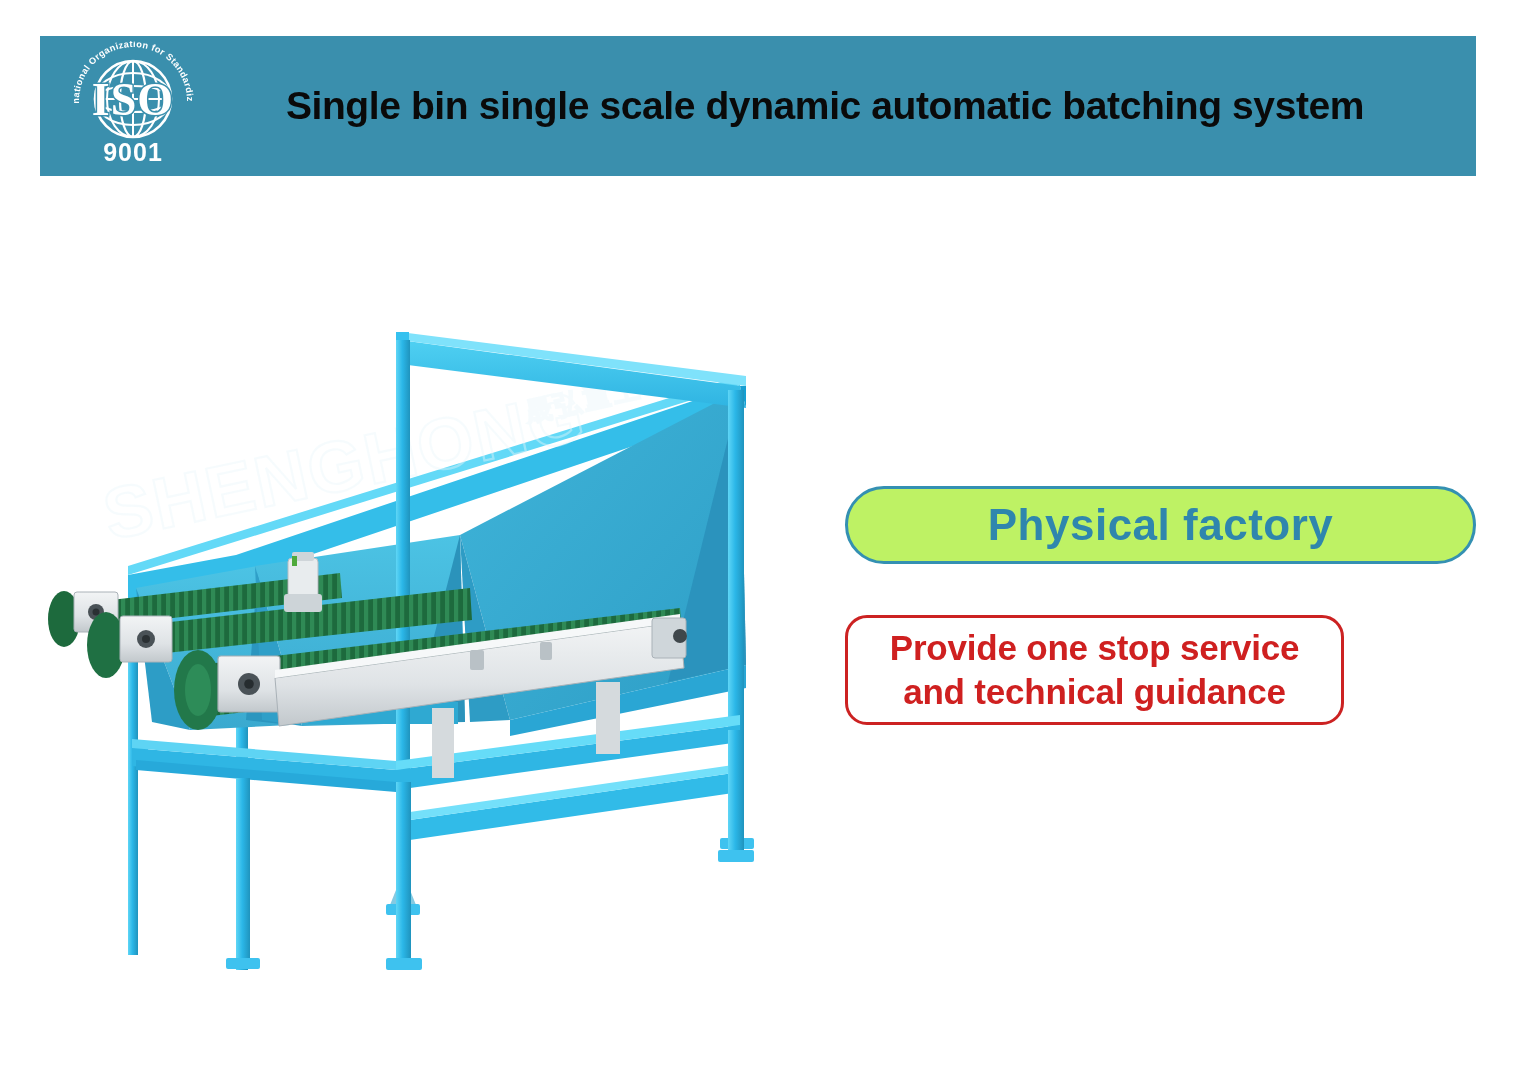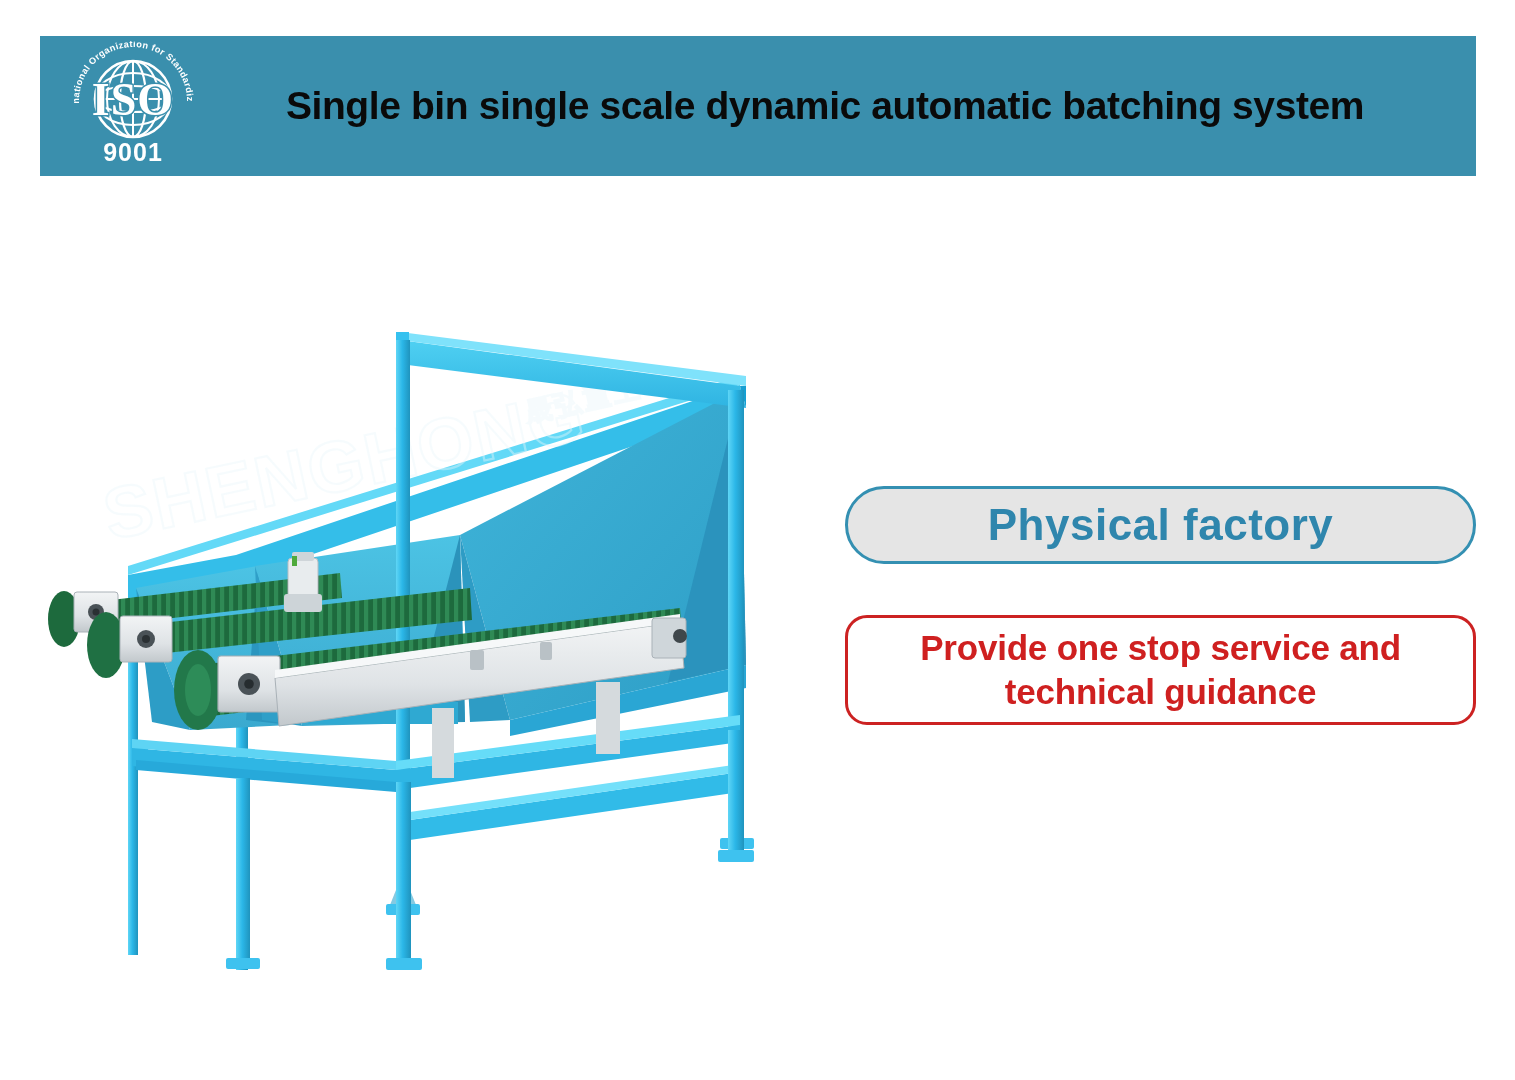--- a/index.html
+++ b/index.html
@@ -61,39 +61,39 @@
 
   
   .callout-blue {
     position: absolute;
     left: 845px;
     top: 486px;
     width: 631px;
     height: 78px;
     border: 3px solid #3490b2;
     border-radius: 39px;
-    background: #e5e5e5;
+    background: #bef264;
     display: flex;
     align-items: center;
     justify-content: center;
     box-sizing: border-box;
   }
   .callout-blue .label {
     color: #2f86ad;
     font-size: 44px;
     font-weight: bold;
     letter-spacing: 0.5px;
     font-family: "Liberation Sans", sans-serif;
   }
 
   .callout-red {
     position: absolute;
     left: 845px;
     top: 615px;
-    width: 631px;
+    width: 499px;
     height: 110px;
     border: 3px solid #cc2222;
     border-radius: 22px;
     background: #ffffff;
     display: flex;
     align-items: center;
     justify-content: center;
     box-sizing: border-box;
     padding: 0 16px;
   }

